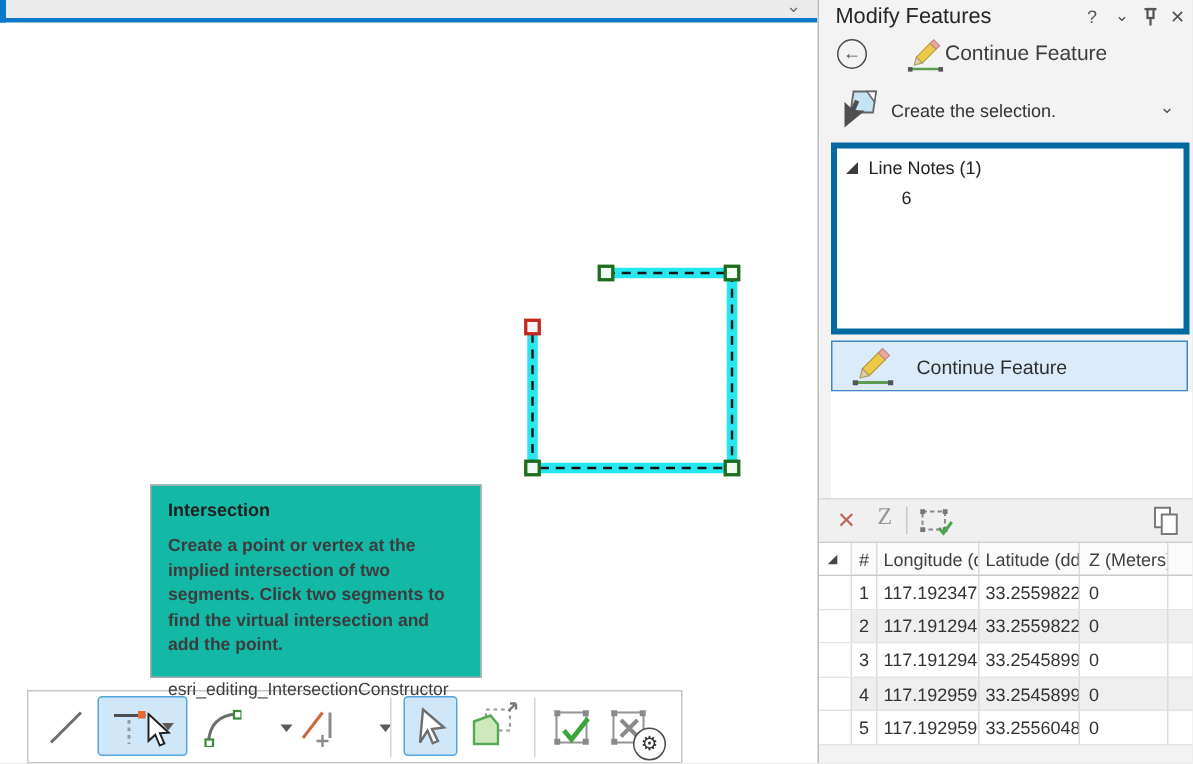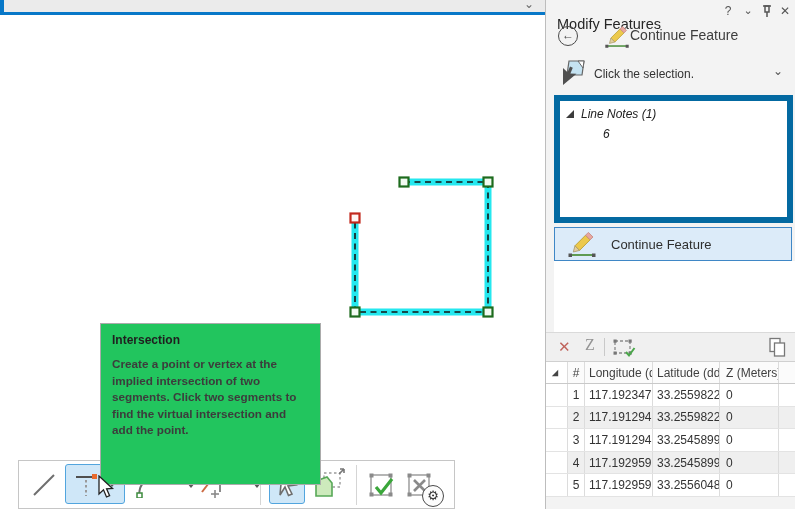--- a/index.html
+++ b/index.html
@@ -9,32 +9,32 @@
 
   
   .map-graybar{left:4px;top:0;width:541px;height:12px;background:#ebebeb;}
   .map-blue-left{left:0;top:0;width:4px;height:15px;background:#0878c8;}
   .map-blue-bottom{left:0;top:12px;width:545px;height:3px;background:#0878c8;}
   .map-chevron{left:524px;top:-3px;width:16px;height:14px;color:#6b6b6b;font-size:12px;}
 
   
   .panel{left:545px;top:0;width:250px;height:509px;background:#f3f3f3;border-left:1px solid #bdbdbd;box-sizing:border-box;}
   .panel .abs{position:absolute;}
-  .panel-title{left:11px;top:16px;font-size:14.5px;color:#262626;}
+  .panel-title{left:11px;top:3px;font-size:14.5px;color:#262626;}
   .tb-icon{top:4px;width:16px;height:16px;color:#555;font-size:12px;text-align:center;cursor:default;}
   .tb-help{left:174px;}
   .tb-menu{left:194px;font-size:11px;}
   .tb-pin{left:213px;}
   .tb-close{left:231px;font-size:12px;}
   .back-btn{left:12px;top:26px;width:18px;height:18px;border:1.5px solid #4a4a4a;border-radius:50%;
             color:#4a4a4a;font-size:12px;line-height:17px;text-align:center;}
   .hdr-label{left:84px;top:27px;font-size:14px;color:#3d3d3d;}
   .sel-label{left:48px;top:67px;font-size:12px;color:#333;}
   .sel-chevron{left:227px;top:64px;color:#555;font-size:12px;}
-  .tree-box{left:8px;top:95px;width:239px;height:128px;background:#fff;border:6px solid #0369a1;box-sizing:border-box;font-style:italic;}
+  .tree-box{left:8px;top:95px;width:239px;height:128px;background:#fff;border:4px solid #0369a1;box-sizing:border-box;}
   .tree-root{position:absolute;left:6px;top:6px;display:flex;align-items:center;gap:7px;font-size:12px;color:#222;}
   .tri-exp{width:0;height:0;border-left:8px solid transparent;border-bottom:8px solid #3c3c3c;}
   .tree-child{position:absolute;left:43px;top:26px;font-size:12px;color:#222;}
   .continue-btn{left:8px;top:227px;width:238px;height:34px;background:#dcebf9;border:1px solid #3f87c6;
                 box-sizing:border-box;display:flex;align-items:center;cursor:pointer;}
   .continue-btn .lbl{margin-left:14px;font-size:13px;color:#2f2f2f;}
   .white-block{left:8px;top:261px;width:242px;height:71px;background:#fff;}
 
   
   .vtx-bar{left:0;top:332px;width:250px;height:29px;background:#f0f0f0;border-top:1px solid #dadada;box-sizing:border-box;}
@@ -51,21 +51,21 @@
       overflow:hidden;white-space:nowrap;}
   .vc.gutter{width:22px;background:#fff;justify-content:flex-start;padding-left:5px;}
   .vc.num{width:17px;justify-content:center;}
   .vc.lon{width:68px;padding-left:4px;}
   .vc.lat{width:67px;padding-left:4px;}
   .vc.z{width:59px;padding-left:6px;}
   .vc.fill{flex:1;border-right:none;}
   .vrow.header .tri-exp{border-bottom-color:#454545;transform:scale(.8);}
 
   
-  .tooltip{left:100px;top:323px;width:221px;height:162px;background:#22c55e;border:1px solid #ababab;
+  .tooltip{left:100px;top:323px;width:221px;height:129px;background:#14b8a6;border:1px solid #ababab;
            box-sizing:border-box;padding:9px 11px;z-index:6;}
   .tooltip .tt-title{font-size:12px;font-weight:bold;color:#1f1f1f;margin-bottom:9px;}
   .tooltip .tt-body{font-size:11.7px;color:#3c3c3c;line-height:1.42;font-weight:bold;}
   .tooltip .tt-id{margin-top:13px;font-size:11.7px;color:#3c3c3c;line-height:1.4;}
   .tooltip .tt-idval{white-space:nowrap;}
 
   
   .edit-toolbar{left:18px;top:460px;width:437px;height:49px;background:#fff;border:1px solid #c6c6c6;
                 box-sizing:border-box;z-index:3;}
   .et{position:absolute;display:flex;align-items:center;justify-content:center;}
@@ -98,20 +98,21 @@
       <rect x="483.5" y="307.5" width="9" height="9" fill="#f2fbf2" stroke="#1d6b1d" stroke-width="2.2"></rect>
       <rect x="350.5" y="307.5" width="9" height="9" fill="#f2fbf2" stroke="#1d6b1d" stroke-width="2.2"></rect>
       <rect x="350.5" y="213.5" width="9" height="9" fill="#fff5f4" stroke="#c2281d" stroke-width="2.2"></rect>
     </g>
   </svg>
 
   <div class="abs tooltip">
     <div class="tt-title">Intersection</div>
     <div class="tt-body">Create a point or vertex at the implied intersection of two segments. Click two segments to find the virtual intersection and add the point.</div>
     <div class="tt-id">
+      <div class="tt-idval">esri_editing_IntersectionConstructor</div>
     </div>
   </div>
 
   <div class="abs edit-toolbar">
     <div class="et et-btn" style="left:7px;top:5px;width:36px;height:38px;">
       <svg width="28" height="28" viewBox="0 0 28 28">
         <line x1="4" y1="24" x2="24" y2="4" stroke="#6e6e6e" stroke-width="2"></line>
       </svg>
     </div>
     <div class="et et-btn selected-tool" style="left:46px;top:3px;width:60px;height:40px;">
@@ -205,21 +206,21 @@
         <polygon points="8,9 2.5,12.2 8,15.5" fill="#e3cf9e" stroke="#a99a6c" stroke-width="0.8"></polygon>
       </g>
     </svg>
     <div class="abs hdr-label">Continue Feature</div>
 
     <svg class="abs" style="left:14px;top:58px;" width="26" height="28" viewBox="0 0 26 28">
       <polygon points="9,3 24,3 22,17 7,17" fill="#c5e3f2" stroke="#666" stroke-width="1.2"></polygon>
       <polygon points="18,3 24,3 23,10" fill="#fff" stroke="#666" stroke-width="1"></polygon>
       <path d="M3 27 L3 10 L7.5 14.2 L10 8.5 L12.8 9.7 L10.4 15.4 L16.5 15.8 Z" fill="#4f4f4f"></path>
     </svg>
-    <div class="abs sel-label">Click the selection.</div>
+    <div class="abs sel-label">Create the selection.</div>
     <div class="abs sel-chevron">⌄</div>
 
     <div class="abs tree-box">
       <div class="tree-root">
         <span class="tri-exp"></span>
         <span>Line Notes (1)</span>
       </div>
       <div class="tree-child">6</div>
     </div>
 

